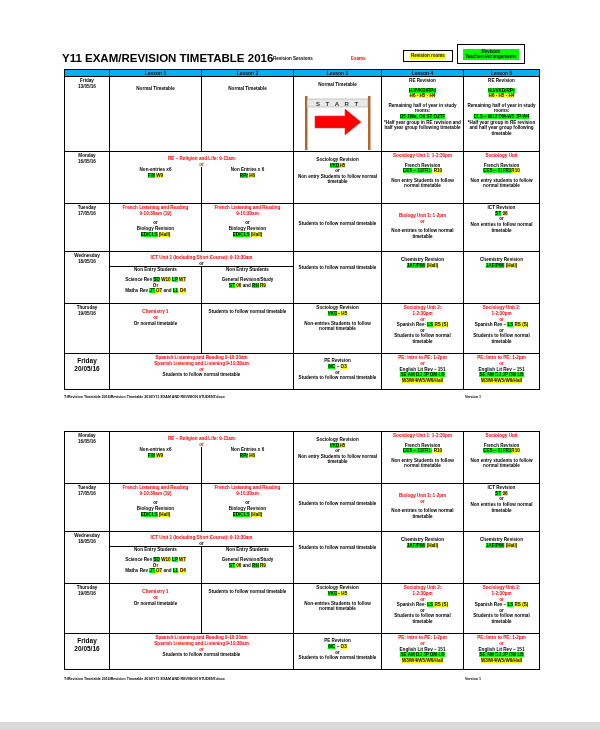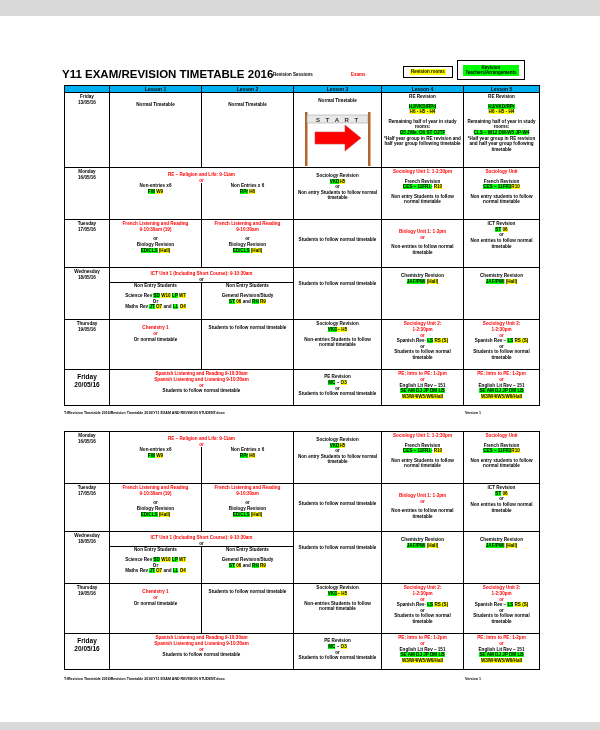--- a/index.html
+++ b/index.html
@@ -1,18 +1,18 @@
 <!DOCTYPE html>
 <html><head>
 <meta charset="utf-8">
 <style>
   html, body { margin:0; padding:0; }
   body { width:600px; height:730px; background:#d9d9d9; font-family:"Liberation Sans", sans-serif; overflow:hidden; position:relative; }
   .page { position:absolute; left:0; width:600px; background:#fff; }
-  .page1 { top:16px; height:420px; }
+  .page1 { top:0; height:420px; }
   .page2 { top:420px; height:302px; }
   .title { position:absolute; left:62px; top:52px; font-size:11.5px; font-weight:bold; color:#000; }
   .legend-rs { position:absolute; left:273px; top:56px; font-size:4.5px; font-weight:bold; color:#000; }
   .legend-ex { position:absolute; left:351px; top:56px; font-size:4.5px; font-weight:bold; color:#ff0000; }
   .legend-box1 { position:absolute; left:403px; top:50px; width:50px; height:12px; border:1px solid #000; box-sizing:border-box; display:flex; align-items:center; justify-content:center; }
   .legend-box2 { position:absolute; left:457px; top:44px; width:68px; height:20px; border:1px solid #000; box-sizing:border-box; display:flex; align-items:center; justify-content:center; }
   .ybg { background:#ffff00; }
   .gbg { background:#00ff00; }
   .legend-box1 span, .legend-box2 span { font-size:4.5px; font-weight:bold; line-height:5.5px; text-align:center; padding:0 1px; }
   table.tt { position:absolute; left:64px; border-collapse:collapse; table-layout:fixed; }

